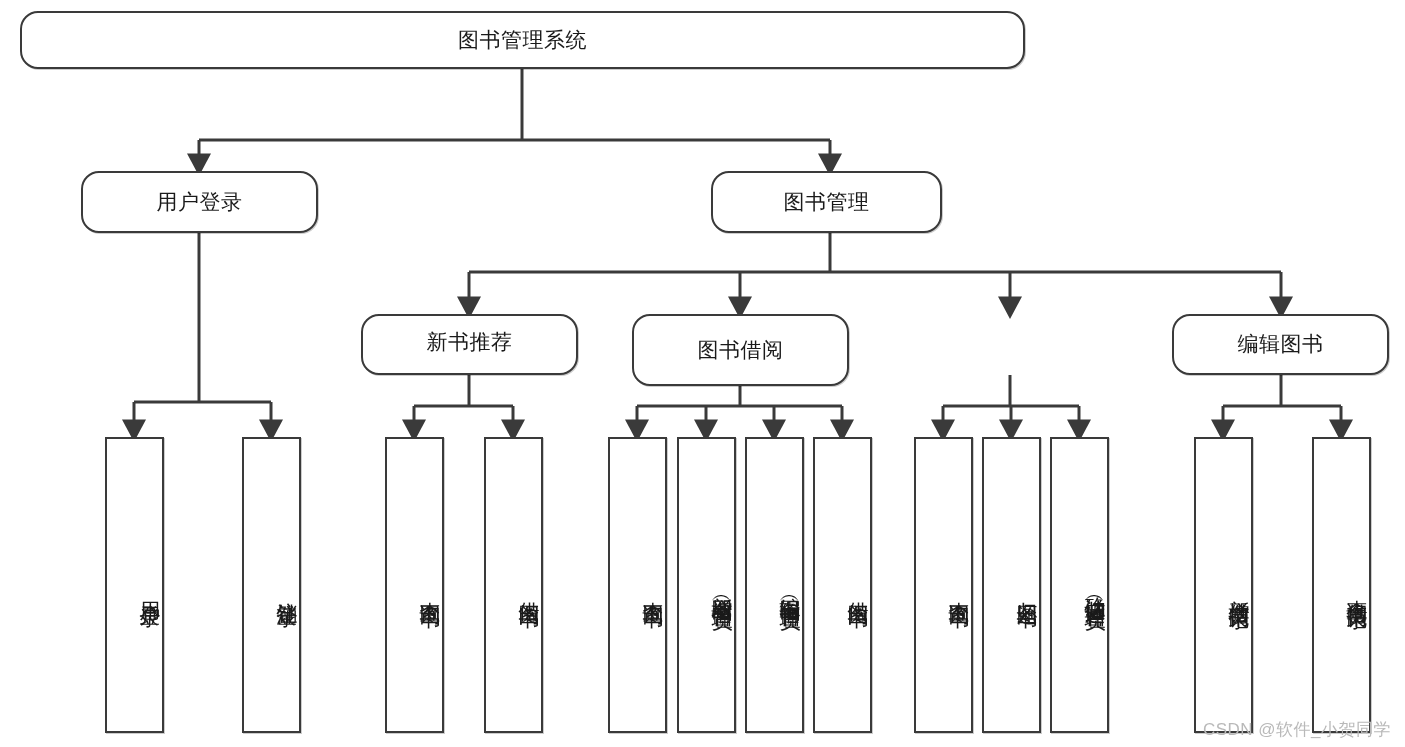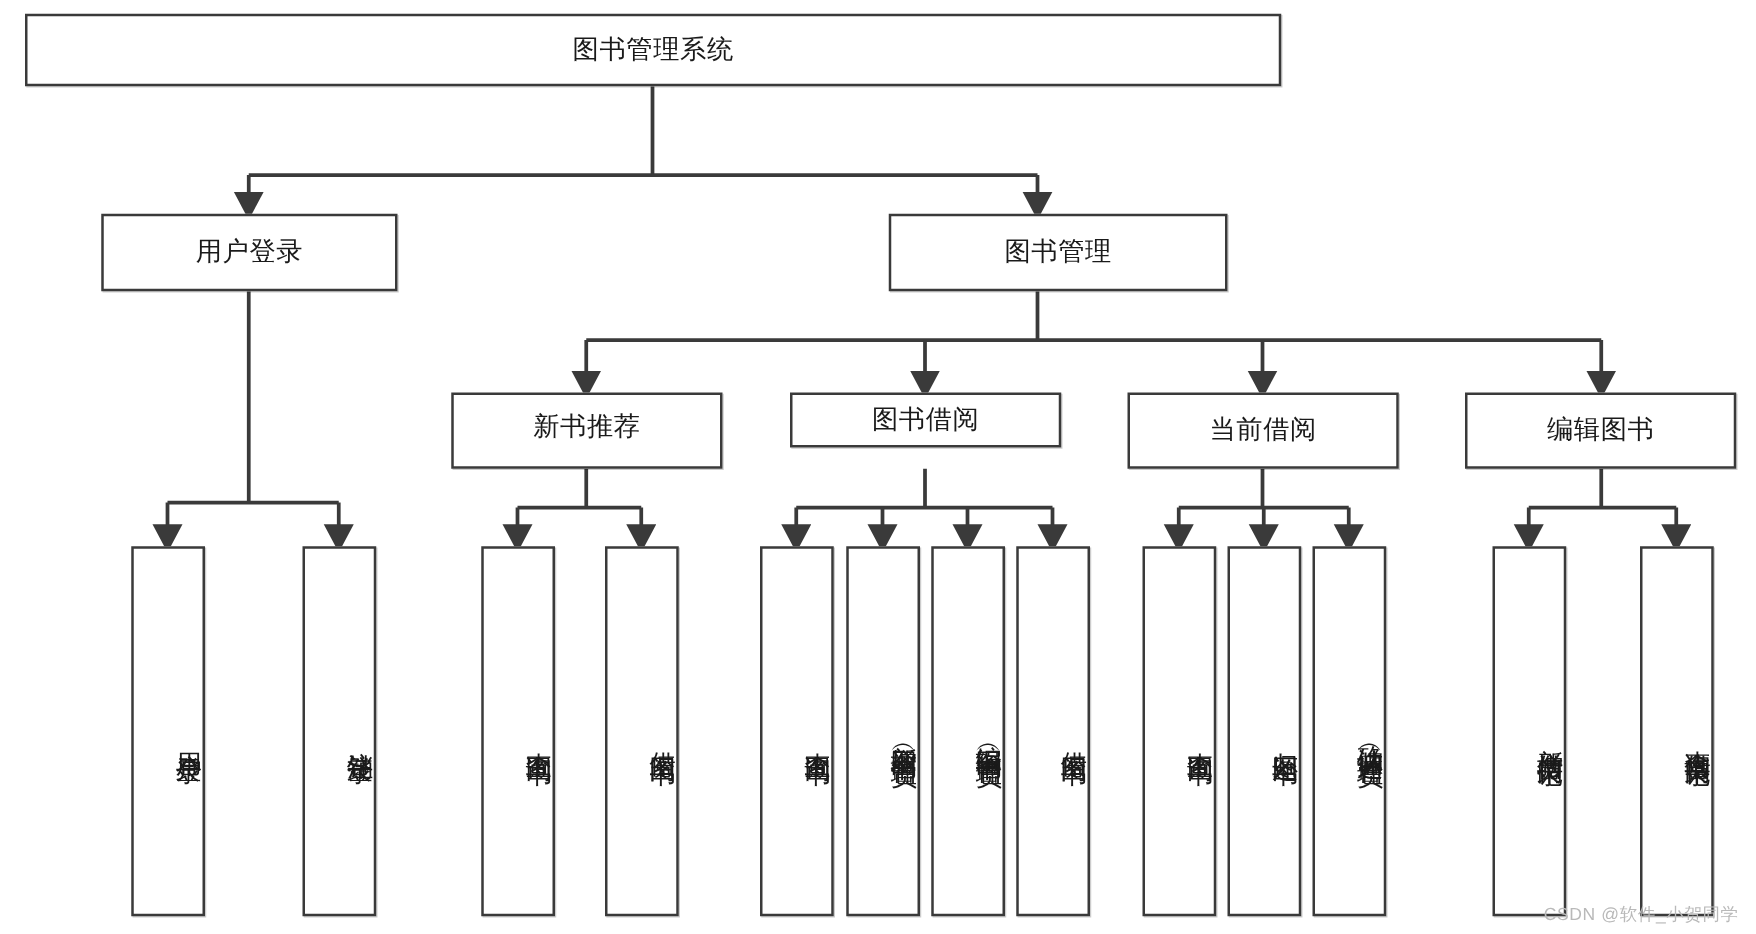--- a/index.html
+++ b/index.html
@@ -27,20 +27,21 @@
     align-items: center;
     justify-content: center;
     color: #1a1a1a;
     line-height: 1.18;
     box-shadow: 1px 1px 0 rgba(0,0,0,0.20);
   }
   .node-h {
     font-size: 21px;
     letter-spacing: 0.5px;
     white-space: nowrap;
+    border-radius: 18px;
   }
   .node-root { font-size: 21px; }
   .node-v {
     writing-mode: vertical-rl;
     text-orientation: upright;
     font-size: 21px;
     letter-spacing: 2px;
     align-items: flex-start;
     justify-content: center;
     padding-top: 8px;
@@ -52,21 +53,21 @@
     left: 0;
     top: 0;
     width: 1405px;
     height: 747px;
     pointer-events: none;
   }
   .watermark {
     position: absolute;
     right: 14px;
     bottom: 6px;
-    font-size: 14px;
+    font-size: 17px;
     color: #b9b9b9;
     letter-spacing: 0.5px;
     white-space: nowrap;
     font-family: "Liberation Sans", "DejaVu Sans", sans-serif;
   }
 </style>
 </head>
 <body>
 
 <div id="canvas">
@@ -118,25 +119,24 @@
       <path d="M1281,375 L1281,406"></path>
       <path d="M1223,406 L1341,406"></path>
       <path d="M1223,406 L1223,426" marker-end="url(#arrow)"></path>
       <path d="M1341,406 L1341,426" marker-end="url(#arrow)"></path>
     </g>
   </svg>
 
   <div class="node node-h node-root" style="left:20px; top:11px; width:1005px; height:58px;">图书管理系统</div>
 
   <div class="node node-h" style="left:81px; top:171px; width:237px; height:62px;">用户登录</div>
-  <div class="node node-h" style="left:711px; top:171px; width:271px; height:62px;">图书管理</div>
+  <div class="node node-h" style="left:711px; top:171px; width:231px; height:62px;">图书管理</div>
 
   <div class="node node-h" style="left:361px; top:314px; width:217px; height:61px;font-family:Liberation Mono, monospace;">新书推荐</div>
-  <div class="node node-h" style="left:632px; top:314px; width:217px; height:44px;">图书借阅</div>
-  <div class="node node-h" style="left:902px; top:314px; width:217px; height:61px;">当前借阅</div>
+  <div class="node node-h" style="left:632px; top:314px; width:217px; height:72px;">图书借阅</div>
   <div class="node node-h" style="left:1172px; top:314px; width:217px; height:61px;">编辑图书</div>
 
   <div class="node node-v" style="left:105px; top:437px; width:59px; height:296px;">用户登录</div>
   <div class="node node-v" style="left:242px; top:437px; width:59px; height:296px;">注销登录</div>
 
   <div class="node node-v" style="left:385px; top:437px; width:59px; height:296px;">查询图书</div>
   <div class="node node-v" style="left:484px; top:437px; width:59px; height:296px;">借阅图书</div>
 
   <div class="node node-v" style="left:608px; top:437px; width:59px; height:296px;">查询图书</div>
   <div class="node node-v" style="left:677px; top:437px; width:59px; height:296px;">新增图书（管理员）</div>

